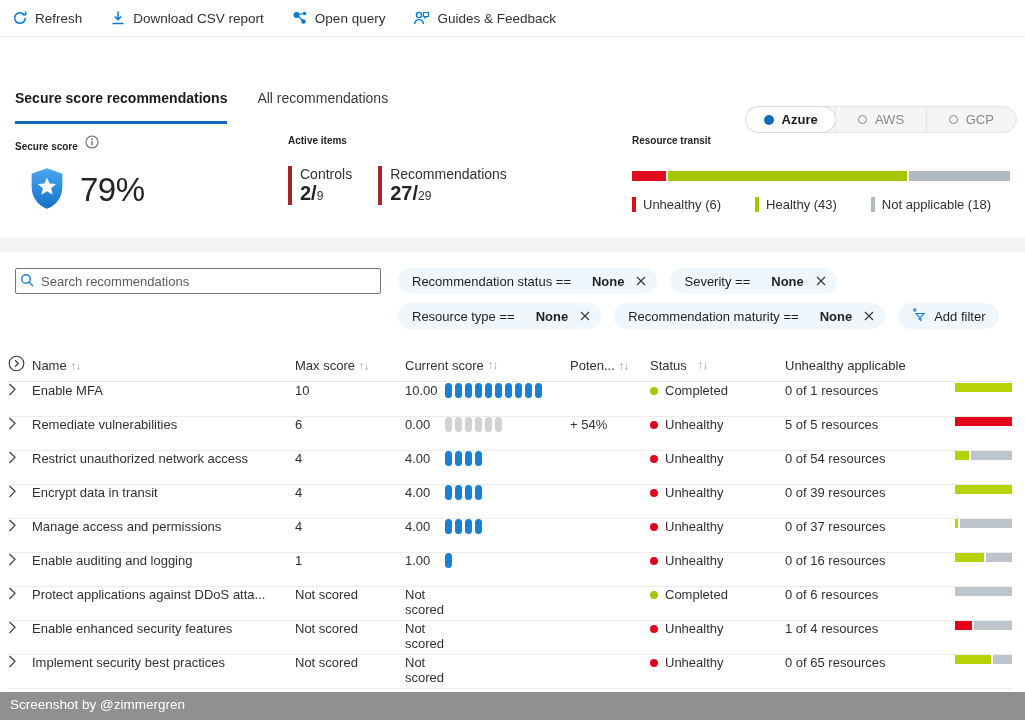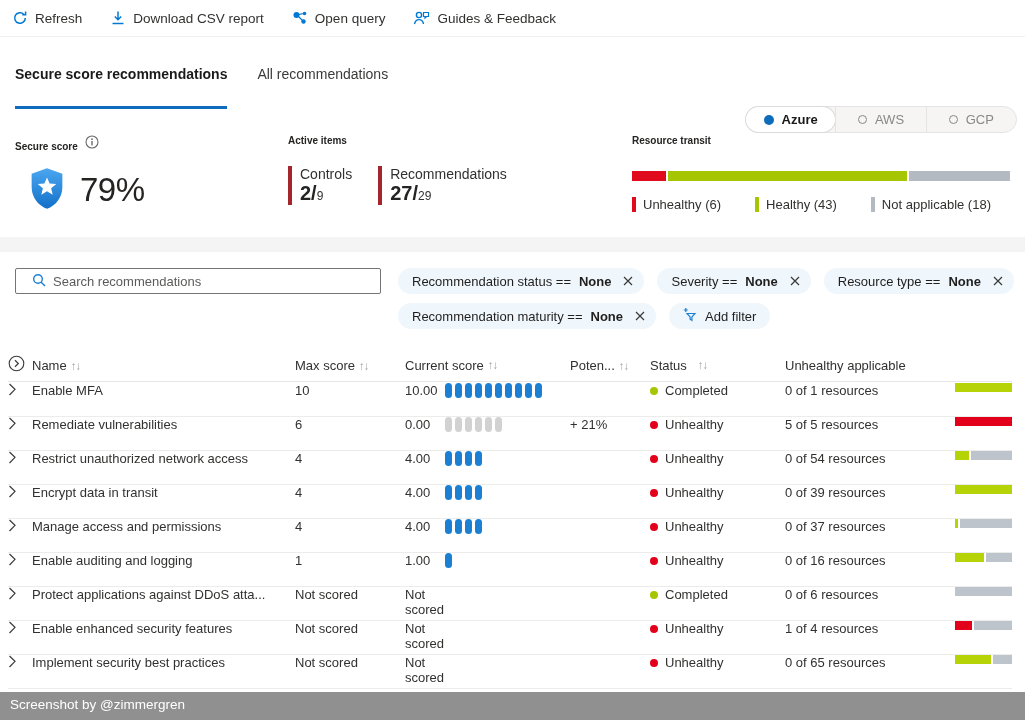--- a/index.html
+++ b/index.html
@@ -6,21 +6,21 @@
   html,body { width:1025px; height:720px; }
   body { font-family:"Liberation Sans", sans-serif; color:#323130; background:#fff; position:relative; overflow:hidden; font-size:13px; }
 
   
   .toolbar { position:absolute; top:0; left:0; right:0; height:37px; display:flex; align-items:center; gap:28px; padding-left:12px; border-bottom:1px solid #efefef; background:#fff; }
   .tb-item { display:flex; align-items:center; gap:7px; font-size:13.5px; color:#323130; cursor:pointer; }
   .tb-item svg { display:block; }
 
   
   .tabs { position:absolute; top:66px; left:15px; display:flex; gap:30px; }
-  .tab { font-size:14px; color:#3b3a39; padding-bottom:24px; cursor:pointer; }
+  .tab { font-size:14px; color:#3b3a39; padding-bottom:15px; cursor:pointer;margin-top:24px; }
   .tab.active { font-weight:700; color:#1a1a1a; border-bottom:3px solid #0f6cbd; }
 
   
   .cloud-sel { position:absolute; top:106px; right:8px; width:272px; height:27px; display:flex; background:#f6f5f4; border:1px solid #e5e4e3; border-radius:14px; }
   .cloud-seg { flex:1; display:flex; align-items:center; justify-content:center; gap:8px; font-size:13px; color:#8a8886; border-left:1px solid #e5e4e3; cursor:pointer; }
   .cloud-seg:first-child { border-left:none; }
   .cloud-seg.selected { background:#fff; border-radius:13px; color:#1a1a1a; font-weight:700; box-shadow:0 0 0 1px #dcdbda; }
   .dot-on { width:10px; height:10px; border-radius:50%; background:#0f6cbd; }
   .dot-off { width:9px; height:9px; border-radius:50%; border:1.5px solid #8a8886; }
 
@@ -38,27 +38,27 @@
 
   .rh-bar { position:absolute; top:171px; left:632px; width:378px; height:10px; display:flex; }
   .rh-seg + .rh-seg { margin-left:2px; }
   .rh-legend { position:absolute; top:197px; left:632px; display:flex; gap:34px; }
   .rh-legend-item { display:flex; gap:7px; font-size:13px; color:#323130; }
   .chip { width:4px; height:15px; display:inline-block; }
 
   .band { position:absolute; top:237px; left:0; right:0; height:15px; background:#f4f4f4; }
 
   
-  .searchbox { position:absolute; top:268px; left:15px; width:366px; height:26px; border:1px solid #757575; border-radius:2px; display:flex; align-items:center; padding:0 16px; gap:7px; background:#fff; }
+  .searchbox { position:absolute; top:268px; left:15px; width:366px; height:26px; border:1px solid #757575; border-radius:2px; display:flex; align-items:center; padding:0 4px; gap:7px; background:#fff; }
   .searchbox input { border:none; outline:none; flex:1; font-family:"Liberation Sans",sans-serif; font-size:13px; color:#323130; }
   .searchbox input::placeholder { color:#5c5b5a; opacity:1; }
 
   .pills { position:absolute; top:268px; left:398px; width:622px; display:flex; flex-wrap:wrap; column-gap:13px; row-gap:9px; }
   .pill { height:26px; background:#eff6fc; border-radius:13px; display:inline-flex; align-items:center; padding:0 10px 0 14px; gap:5px; font-size:13px; color:#201f1e; cursor:pointer; }
-  .pill b { margin-left:3px; }
+  .pill b { margin-left:16px; }
   .pill .x { margin-left:6px; display:flex; cursor:pointer; }
   .pill.add { padding:0 14px; gap:7px; }
 
   
   .thead { position:absolute; top:349px; left:8px; width:1004px; height:33px; display:flex; align-items:center; border-bottom:1px solid #e6e6e6; font-size:13px; color:#323130; }
   .sort { color:#a19f9d; font-size:11.5px; margin-left:4px; letter-spacing:-1px; cursor:pointer; }
   .tbody { position:absolute; top:383px; left:8px; width:1004px; }
   .trow { height:34px; display:flex; align-items:flex-start; border-bottom:1px solid #ececeb; cursor:pointer; }
 
   .c-chev { width:24px; display:flex; align-items:center; }
@@ -325,21 +325,21 @@
       <span class="score-num">0.00</span>
       <span class="score-segs">
           <span class="seg" style="background: rgb(210, 210, 210);"></span>
           <span class="seg" style="background: rgb(210, 210, 210);"></span>
           <span class="seg" style="background: rgb(210, 210, 210);"></span>
           <span class="seg" style="background: rgb(210, 210, 210);"></span>
           <span class="seg" style="background: rgb(210, 210, 210);"></span>
           <span class="seg" style="background: rgb(210, 210, 210);"></span>
         </span>
     </div>
-    <div class="c-pot">+ 21%</div>
+    <div class="c-pot">+ 54%</div>
     <div class="c-stat">
       <span class="status-dot" style="background: rgb(226, 0, 26);"></span>
       <span class="status-label">Unhealthy</span>
     </div>
     <div class="c-res">5 of 5 resources</div>
     <div class="c-bar">
         <span class="mini-bar">
           <span style="width: 100%; background: rgb(226, 0, 26);"></span>
         </span>
       </div>

